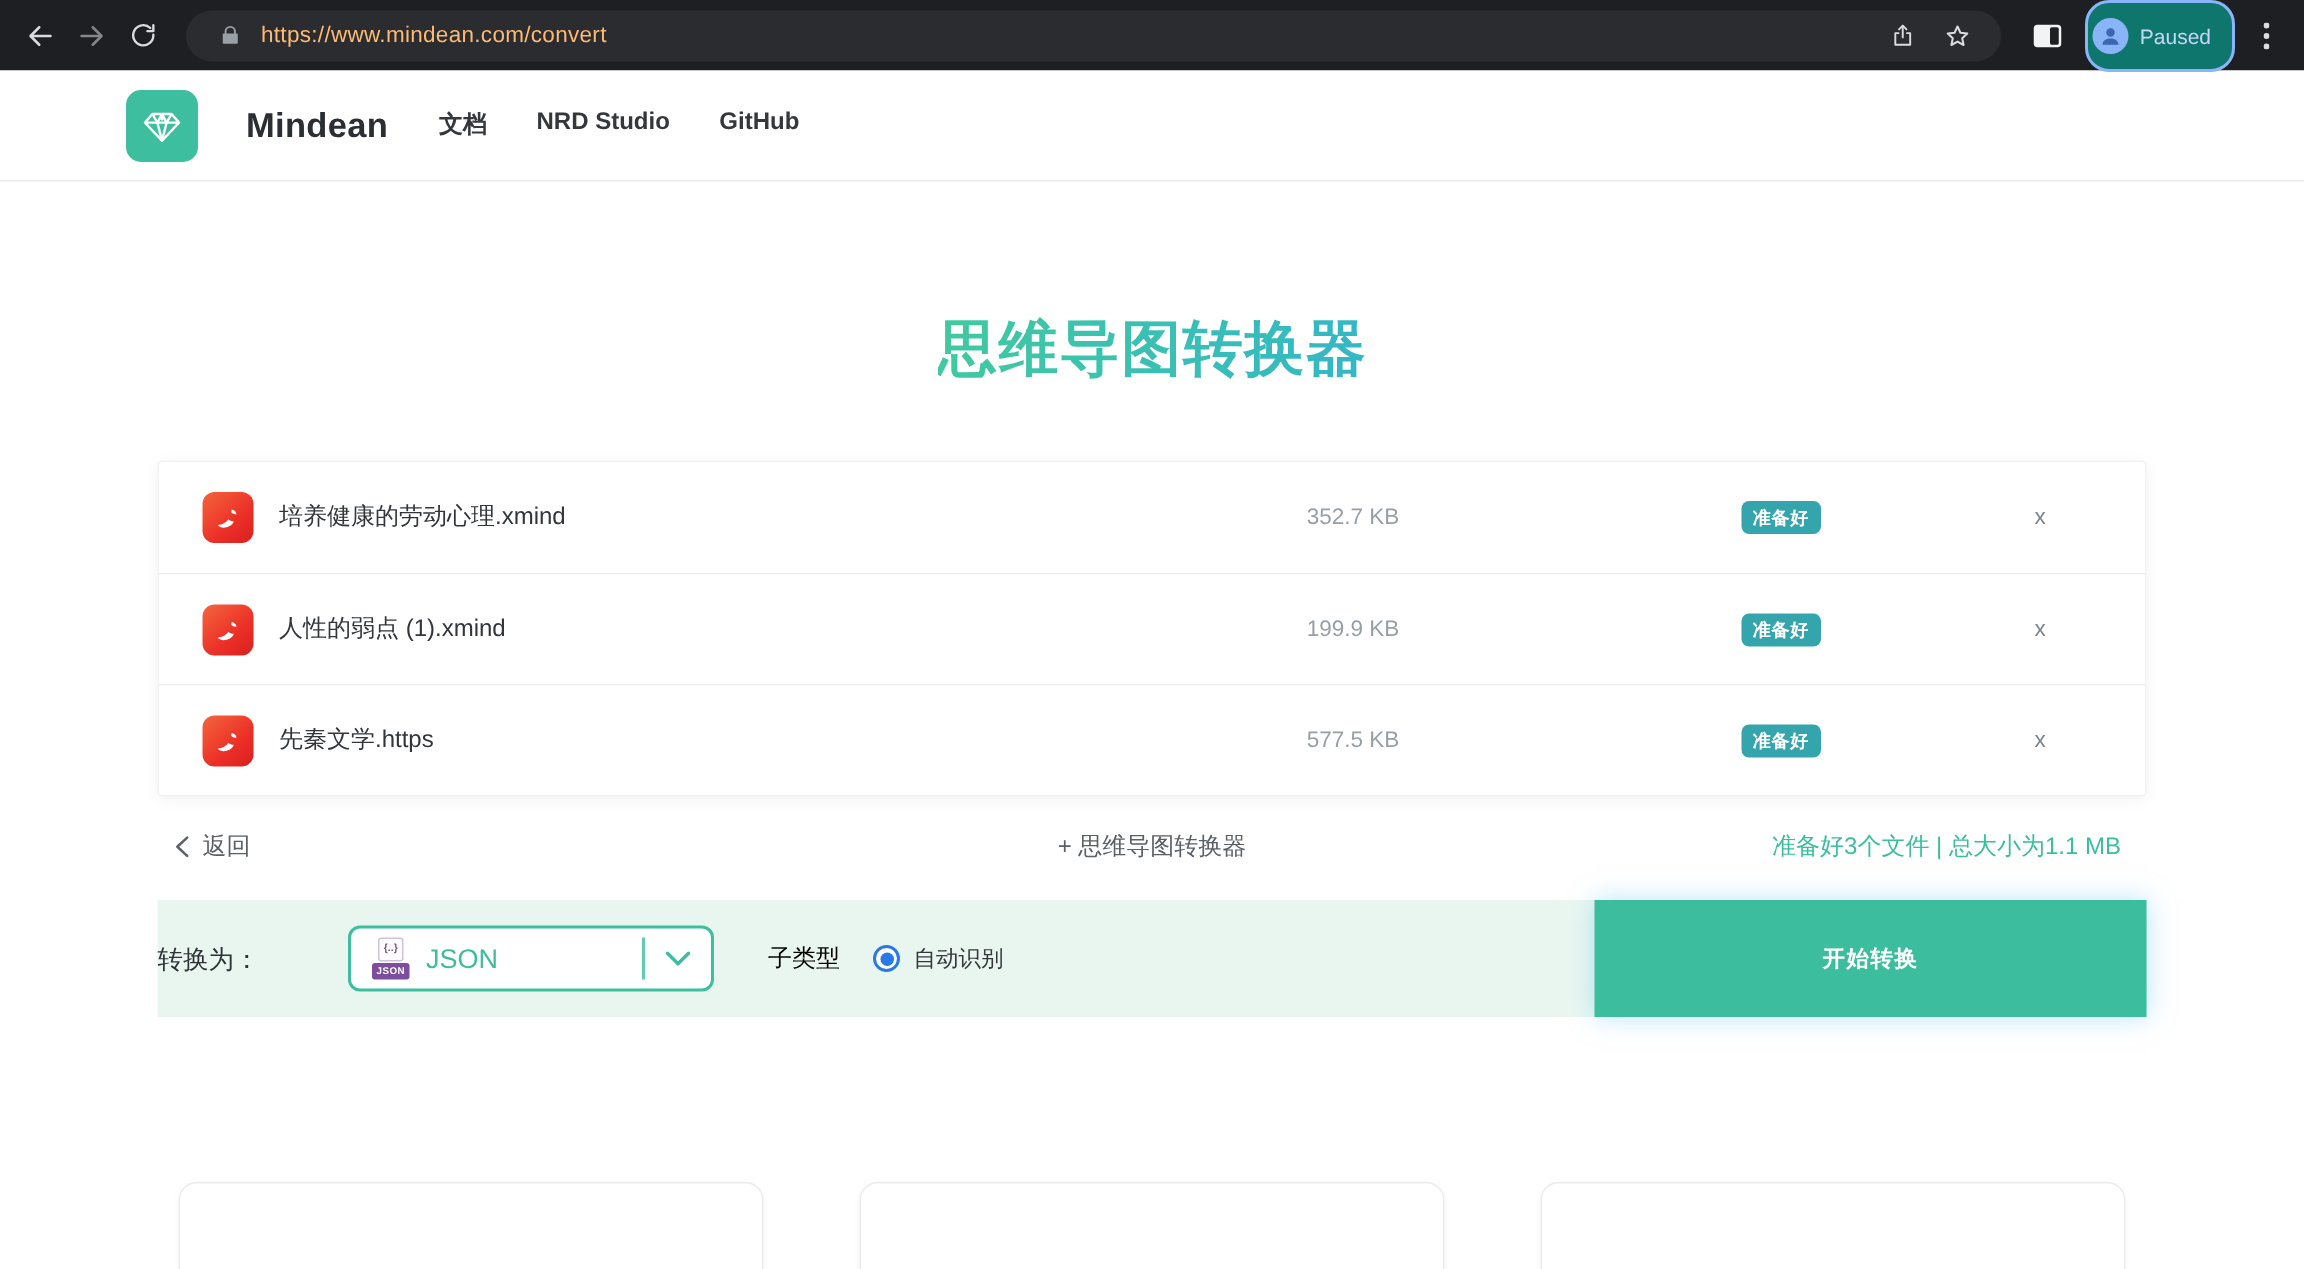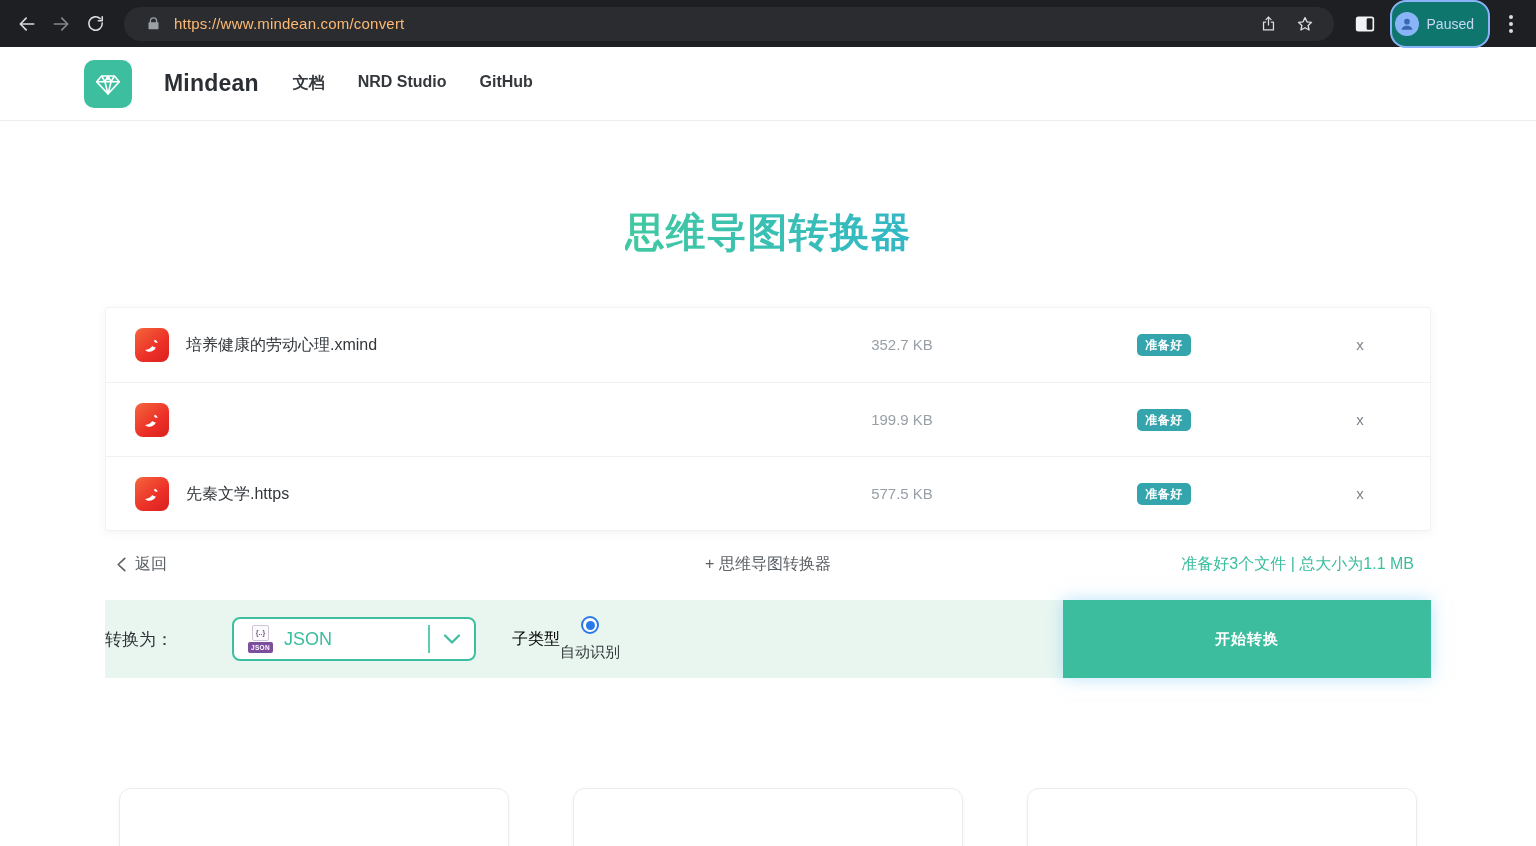--- a/index.html
+++ b/index.html
@@ -34,42 +34,42 @@
   .hero-sub { margin-top:10px; font-size:20px; color:#4d5156; letter-spacing:.5px; }
 
   
   .file-panel { width:1326px; margin:47px auto 0; background:#fff; border:1px solid #f1f2f4; border-radius:3px; box-shadow:0 2px 10px rgba(0,0,0,.05); }
   .file-row { position:relative; height:74px; }
   .file-row + .file-row { border-top:1px solid #eef0f2; }
   .file-icon { position:absolute; left:29px; top:20px; width:34px; height:34px; border-radius:8px;
     background:linear-gradient(140deg,#f4663c 0%,#ec3028 60%,#d9201f 100%); display:flex; align-items:center; justify-content:center; }
   .file-name { position:absolute; left:80px; top:0; line-height:74px; font-size:16px; color:#32363a; }
   .file-size { position:absolute; left:716px; top:0; width:160px; text-align:center; line-height:74px; font-size:15px; color:#989fa7; }
-  .file-status { position:absolute; left:1008px; top:0; width:100px; height:74px; display:flex; align-items:center; justify-content:center; }
+  .file-status { position:absolute; left:1008px; top:0; width:100px; height:74px; display:flex; align-items:center; justify-content:flex-end; }
   .badge { background:#34a5ad; color:#fff; font-size:12px; font-weight:700; line-height:1; padding:5px 8px; border-radius:5px; letter-spacing:.5px; }
   .file-remove { position:absolute; left:1232px; top:0; width:44px; text-align:center; line-height:74px; font-size:15px; color:#7d858d; cursor:pointer; }
 
   
   .actions-row { position:relative; width:1326px; margin:23px auto 0; height:26px; }
   .back-link { position:absolute; left:10px; top:0; display:flex; align-items:center; gap:7px; color:#5b6065; font-size:16px; cursor:pointer; }
   .add-more { position:absolute; left:0; right:0; top:0; text-align:center; color:#5b6065; font-size:16px; cursor:pointer; }
   .summary { position:absolute; right:17px; top:0; color:#3cbd9e; font-size:16px; font-weight:500; cursor:pointer; }
 
   
   .convert-bar { position:relative; width:1326px; margin:20px auto 0; height:78px; background:#e9f6f0; display:flex; align-items:center; }
   .convert-label { font-size:17px; color:#2f3337; }
   .format-select { margin-left:59px; width:244px; height:44px; background:#fff; border:2px solid #3dbf9f; border-radius:8px; display:flex; align-items:center; padding:0 0 0 14px; cursor:pointer; }
   .fmt-icon { width:26px; height:28px; position:relative; flex:0 0 auto; }
   .fmt-icon .page { position:absolute; left:4px; top:0; width:17px; height:16px; background:#fdfbfe; border:1px solid #cfc3d8; border-radius:2px; font-size:7px; color:#6b5a7a; text-align:center; line-height:14px; font-weight:700; }
   .fmt-icon .tag { position:absolute; left:0; bottom:0; width:25px; height:11px; background:#7d4d9e; border-radius:2px; color:#fff; font-size:6.5px; font-weight:700; text-align:center; line-height:11px; letter-spacing:.3px; }
   .fmt-text { margin-left:10px; font-size:18px; color:#3cbd9e; font-weight:500; flex:1; }
   .fmt-divider { width:2px; height:28px; background:#5fcbb1; flex:0 0 auto; }
   .fmt-chevron { width:44px; display:flex; align-items:center; justify-content:center; flex:0 0 auto; }
   .subtype-label { margin-left:36px; font-size:16px; color:#000000; }
-  .radio-group { display:flex; align-items:center; gap:9px; cursor:pointer;flex-direction:column; }
+  .radio-group { display:flex; align-items:center; margin-left:22px; gap:9px; cursor:pointer; }
   .radio-outer { width:18px; height:18px; border-radius:50%; border:2px solid #2979e8; background:#fff; display:flex; align-items:center; justify-content:center; }
   .radio-inner { width:9px; height:9px; border-radius:50%; background:#2979e8; }
   .radio-label { font-size:15px; color:#34383c; }
   .convert-btn { position:absolute; right:0; top:0; width:368px; height:78px; background:#3cbd9e; border:none; color:#fff; font-size:15px; font-weight:700; letter-spacing:1px; cursor:pointer; box-shadow:0 0 16px rgba(130,205,245,.55); font-family:inherit; }
 
   
   .cards-row { width:1326px; margin:110px auto 0; display:flex; justify-content:space-between; padding:0 14px; }
   .info-card { width:390px; height:80px; background:#fff; border:1px solid #ececee; border-radius:12px; box-shadow:0 1px 4px rgba(0,0,0,.04); }
 
   svg { display:block; }
@@ -185,20 +185,21 @@
       <div class="file-remove">x</div>
     </div>
 
     <div class="file-row">
       <div class="file-icon">
         <svg width="22" height="22" viewBox="0 0 24 24" fill="#ffffff">
           <path d="M4.5 17.5c3.6-.4 6.1-1.8 7.8-4.3.9 1 2.2 1.6 3.9 1.6-.9 2.9-4 4.6-7.6 4.6-1.5 0-3-.6-4.1-1.9z"></path>
           <path d="M14.6 6.2c1.9.2 3.2 1.4 3.6 3.4-1.7.2-3-.3-3.9-1.4.2-.7.3-1.4.3-2z"></path>
         </svg>
       </div>
+      <div class="file-name">人性的弱点 (1).xmind</div>
       <div class="file-size">199.9 KB</div>
       <div class="file-status">
         <span class="badge">准备好</span>
       </div>
       <div class="file-remove">x</div>
     </div>
 
     <div class="file-row">
       <div class="file-icon">
         <svg width="22" height="22" viewBox="0 0 24 24" fill="#ffffff">

